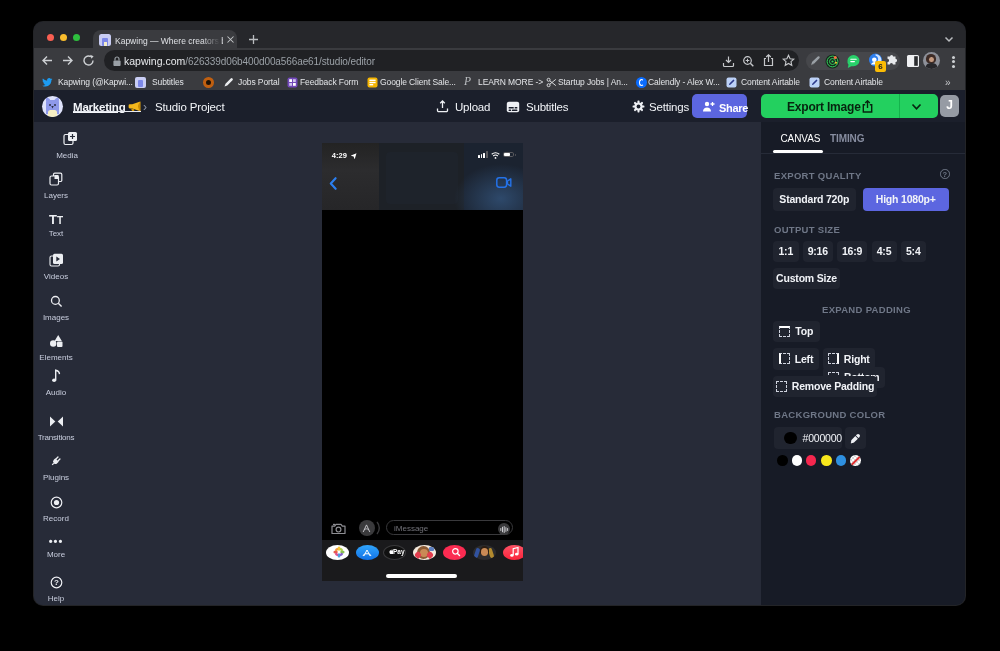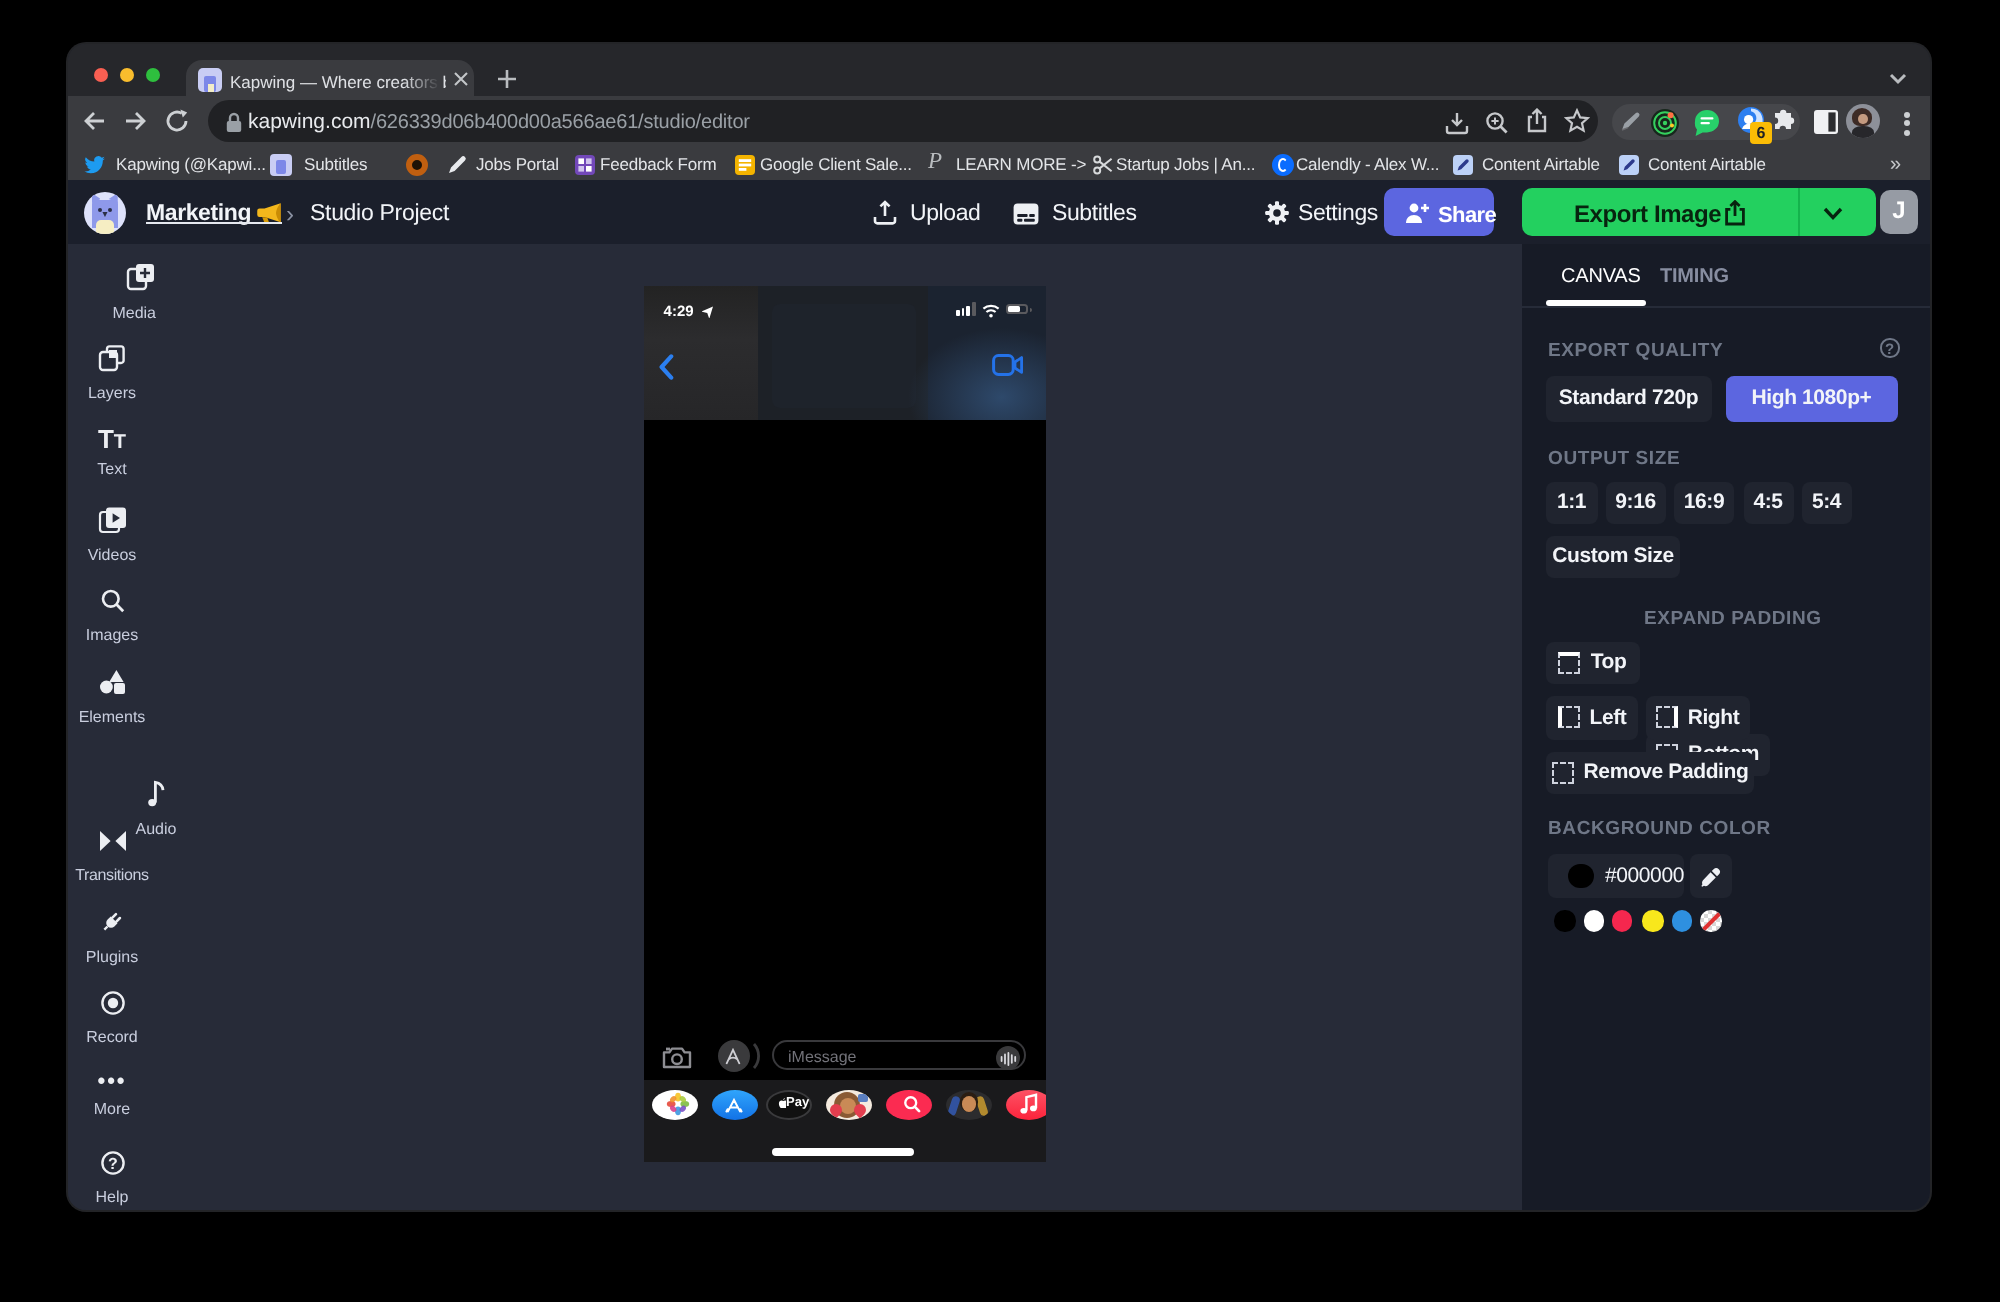--- a/index.html
+++ b/index.html
@@ -287,21 +287,21 @@
     <div class="lbl">Images</div>
   </div>
   <div class="sbi" style="top:311.5px;">
     <svg width="15" height="14" viewBox="0 0 15 14">
           <path d="M9.2 1 L12.8 7 H5.6 Z" fill="#eceef2"></path>
           <circle cx="4.2" cy="9.5" r="3.2" fill="#eceef2"></circle>
           <rect x="8" y="7.5" width="5.5" height="5.5" rx="1" fill="#eceef2"></rect>
         </svg>
     <div class="lbl">Elements</div>
   </div>
-  <div class="sbi" style="top:368px;margin-left:22px;">
+  <div class="sbi" style="top:347px;">
     <svg width="10" height="14" viewBox="0 0 10 14">
           <path d="M4.7 11.2 V1.2 c1.8.3 3.6 1.6 3.8 3.9" stroke="#eceef2" stroke-width="1.4" fill="none"></path>
           <ellipse cx="3.1" cy="11.3" rx="2" ry="1.8" fill="#eceef2"></ellipse>
         </svg>
     <div class="lbl">Audio</div>
   </div>
   <div class="sbi" style="top:392px;">
     <svg width="15" height="13" viewBox="0 0 15 13">
           <path d="M1 1.5 L6.3 6.5 L1 11.5 Z" fill="#eceef2"></path>
           <path d="M14 1.5 L8.7 6.5 L14 11.5 Z" fill="#eceef2"></path>

